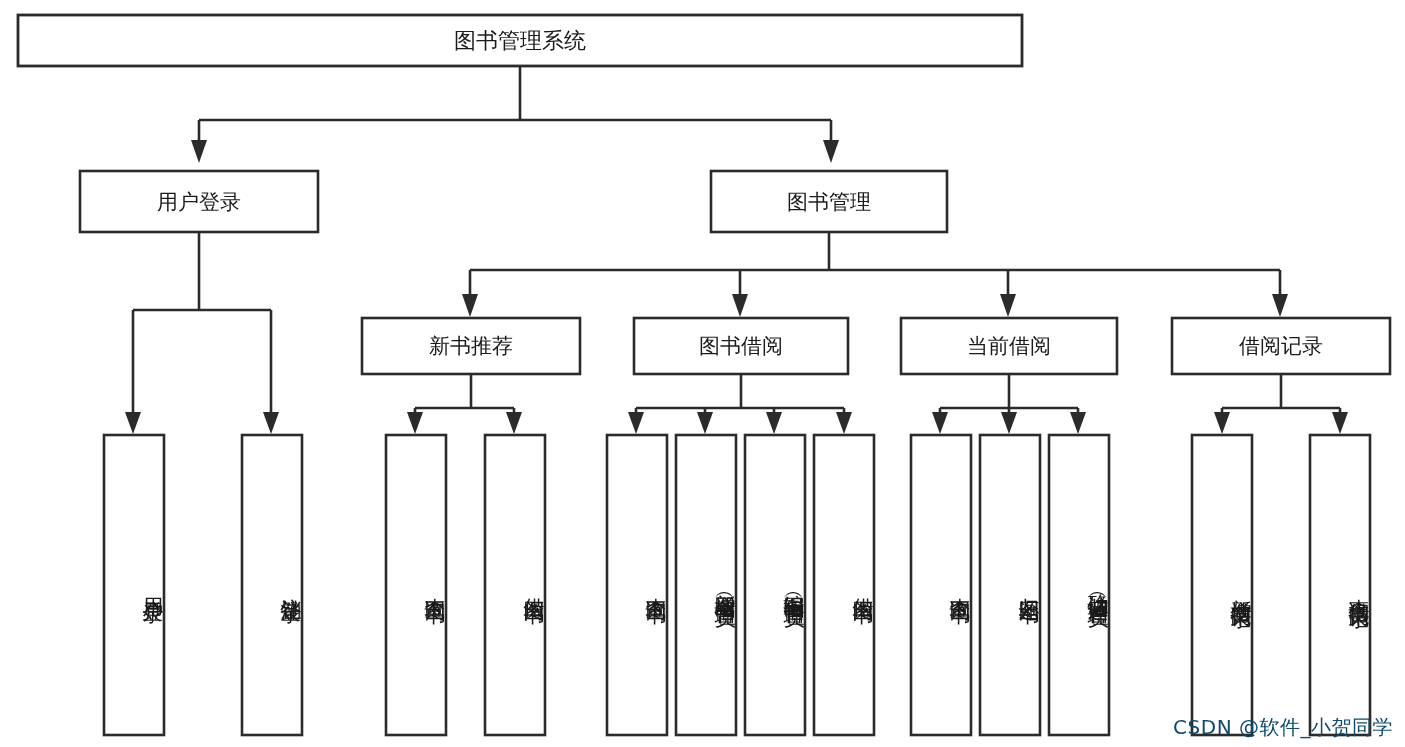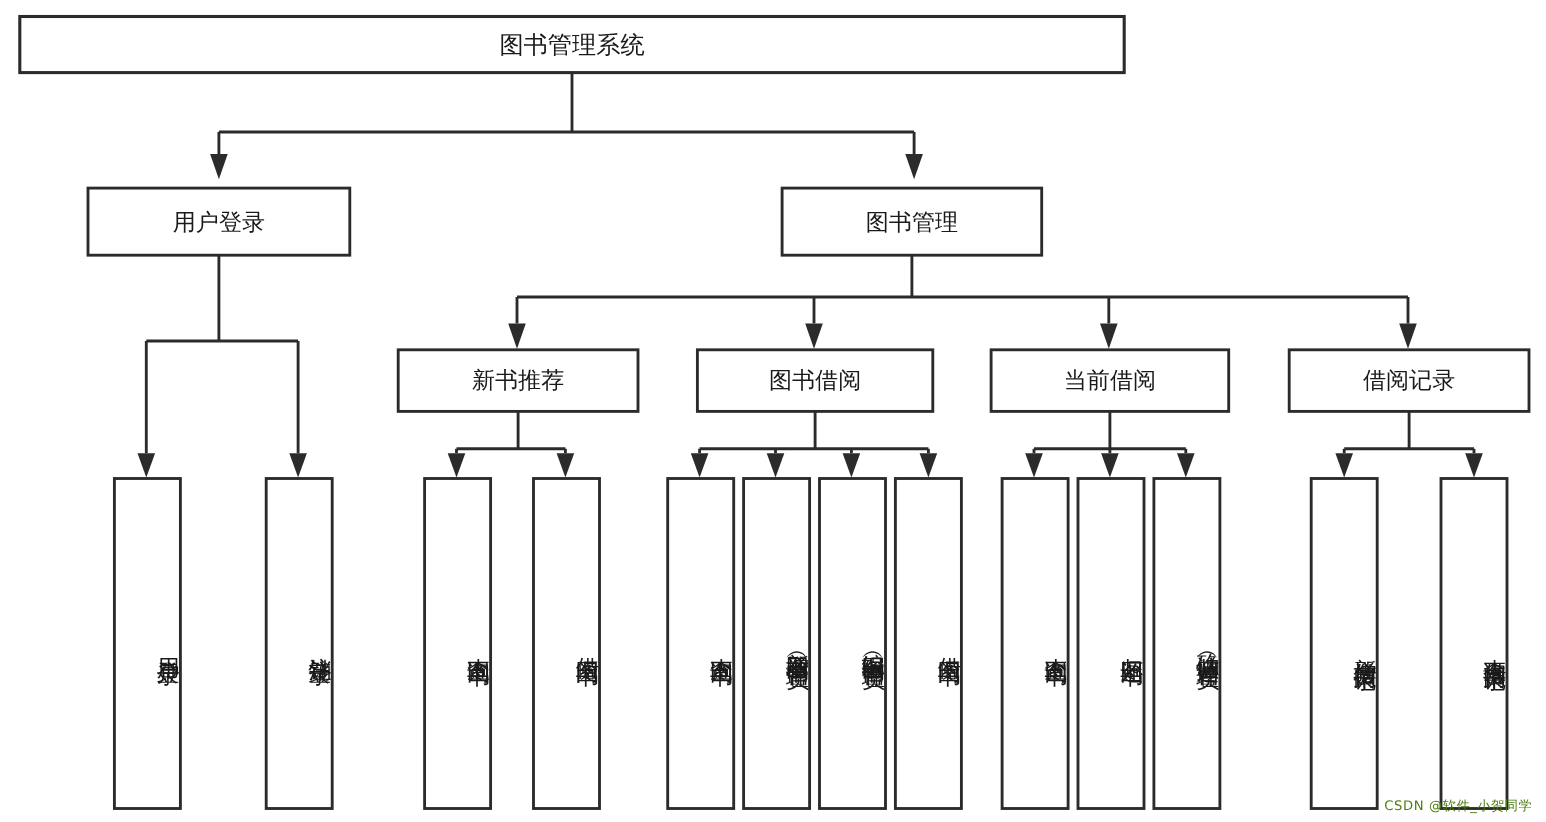--- a/index.html
+++ b/index.html
@@ -74,22 +74,22 @@
     letter-spacing: 2px;
     white-space: nowrap;
     text-align: center;
     pointer-events: none;
   }
   .watermark {
     position: absolute;
     right: 12px;
     bottom: 6px;
     font-family: "DejaVu Sans", "Liberation Sans", sans-serif;
-    font-size: 12px;
-    color: #4d7c0f;
+    font-size: 20px;
+    color: #0c4a6e;
     letter-spacing: 0.5px;
     white-space: nowrap;
   }
 </style>
 </head>
 <body>
 
 <div id="diagram-root">
 
   <svg id="tree-svg" viewBox="0 0 1405 747">

